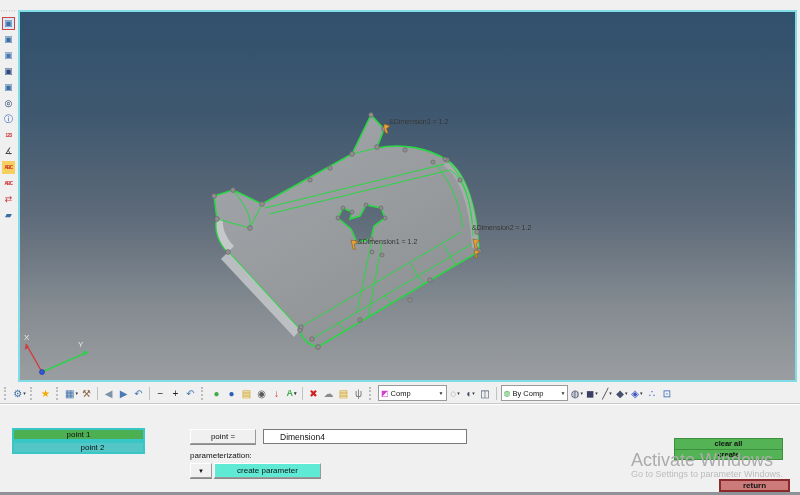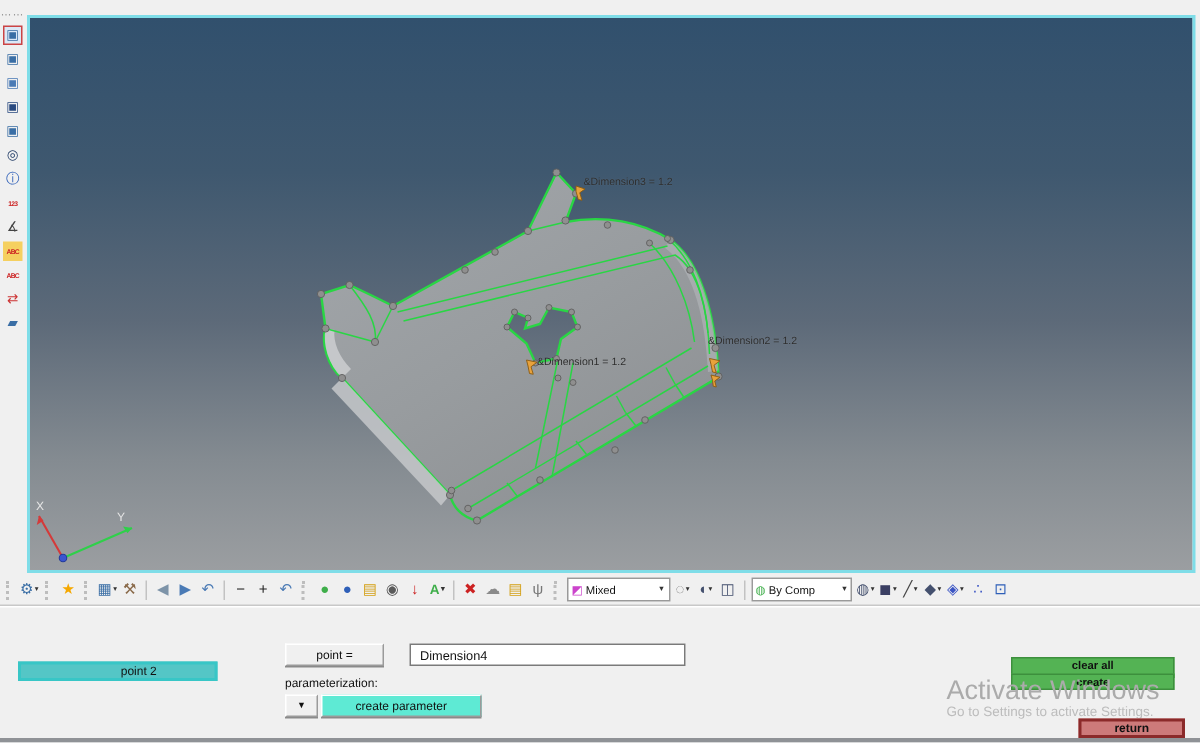--- a/index.html
+++ b/index.html
@@ -41,22 +41,22 @@
     border-top:1px solid #c8c8c8;box-shadow:inset 0 1px 0 #ffffff;}
   .pbtn{position:absolute;box-sizing:border-box;font-size:8px;text-align:center;
     color:#111;cursor:pointer;user-select:none;}
   #point1-btn{left:12px;top:24px;width:133px;height:13px;line-height:9px;
     background:#4caf52;border:2px solid #38c6c6;}
   #point2-btn{left:12px;top:37px;width:133px;height:13px;line-height:9px;
     background:#54c6c6;border:2px solid #38c6c6;padding-left:28px;}
   #name-btn{left:190px;top:25px;width:66px;height:15px;line-height:13px;
     background:#f0f0f0;border:1px solid #9a9a9a;border-top-color:#fff;border-left-color:#fff;
     box-shadow:0 1px 0 #8a8a8a;}
-  #name-input{position:absolute;left:273px;top:25px;width:170px;height:13px;
-    border:1px solid #7a7a7a;background:#fff;font-size:8.5px;padding:0 6px;
+  #name-input{position:absolute;left:263px;top:25px;width:170px;height:13px;
+    border:1px solid #7a7a7a;background:#fff;font-size:8.5px;padding:0 16px;
     font-family:"Liberation Sans",sans-serif;color:#111;}
   #param-label{position:absolute;left:190px;top:47px;font-size:8px;color:#111;}
   #param-dropdown-btn{left:190px;top:59px;width:22px;height:15px;line-height:15px;
     background:#f0f0f0;border:1px solid #9a9a9a;border-top-color:#fff;border-left-color:#fff;
     box-shadow:0 1px 0 #8a8a8a;font-size:6px;}
   #create-param-btn{left:214px;top:59px;width:107px;height:15px;line-height:13px;
     background:#5eead4;border:1px solid #9a9a9a;border-top-color:#fff;border-left-color:#fff;
     box-shadow:0 1px 0 #8a8a8a;}
   #clear-all-btn{left:674px;top:34px;width:109px;height:14px;line-height:9px;
     background:#54b354;border:1px solid #3d8f3d;font-size:7.5px;font-weight:bold;}
@@ -222,21 +222,21 @@
     <span class="bicon" style="color: rgb(204, 34, 34);">↓</span>
     <span class="bicon sm" style="color: rgb(63, 174, 74);">A<span class="caret">▾</span></span>
     <div class="tsep"></div>
     <span class="bicon" style="color: rgb(204, 34, 34);">✖</span>
     <span class="bicon" style="color: rgb(138, 138, 138);">☁</span>
     <span class="bicon" style="color: rgb(212, 160, 23);">▤</span>
     <span class="bicon" style="color: rgb(119, 119, 119);">ψ</span>
     <div class="thandle"></div>
     <div class="combo">
       <span class="cg" style="color: rgb(204, 68, 204);">◩</span>
-      <span class="cv">Mixed</span>
+      <span class="cv">Comp</span>
       <span class="caret">▼</span>
     </div>
     <span class="bicon" style="color: rgb(102, 102, 102);">◌<span class="caret">▾</span></span>
     <span class="bicon" style="color: rgb(68, 80, 110);">◖<span class="caret">▾</span></span>
     <span class="bicon" style="color: rgb(68, 80, 110);">◫</span>
     <div class="tsep"></div>
     <div class="combo">
       <span class="cg" style="color: rgb(63, 174, 74);">◍</span>
       <span class="cv">By Comp</span>
       <span class="caret">▼</span>
@@ -244,25 +244,26 @@
     <span class="bicon" style="color: rgb(68, 80, 110);">◍<span class="caret">▾</span></span>
     <span class="bicon" style="color: rgb(59, 63, 99);">◼<span class="caret">▾</span></span>
     <span class="bicon" style="color: rgb(68, 68, 68);">╱<span class="caret">▾</span></span>
     <span class="bicon" style="color: rgb(68, 80, 110);">◆<span class="caret">▾</span></span>
     <span class="bicon" style="color: rgb(59, 85, 196);">◈<span class="caret">▾</span></span>
     <span class="bicon" style="color: rgb(59, 85, 196);">∴</span>
     <span class="bicon" style="color: rgb(46, 95, 184);">⊡</span>
   </div>
 
 <div id="panel">
+  <div class="pbtn" id="point1-btn">point 1</div>
   <div class="pbtn" id="point2-btn">point 2</div>
   <div class="pbtn" id="name-btn">point =</div>
   <input id="name-input" value="Dimension4" style="">
   <div id="param-label">parameterization:</div>
   <div class="pbtn" id="param-dropdown-btn">▼</div>
   <div class="pbtn" id="create-param-btn">create parameter</div>
   <div class="pbtn" id="clear-all-btn">clear all</div>
   <div class="pbtn" id="reject-btn">create</div>
   <div id="watermark-title">Activate Windows</div>
-  <div id="watermark-sub">Go to Settings to activate Settings.</div>
+  <div id="watermark-sub">Go to Settings to parameter Windows.</div>
   <div class="pbtn" id="return-btn">return</div>
 </div>
 <div id="bottom-strip"></div>
 
 </body></html>

